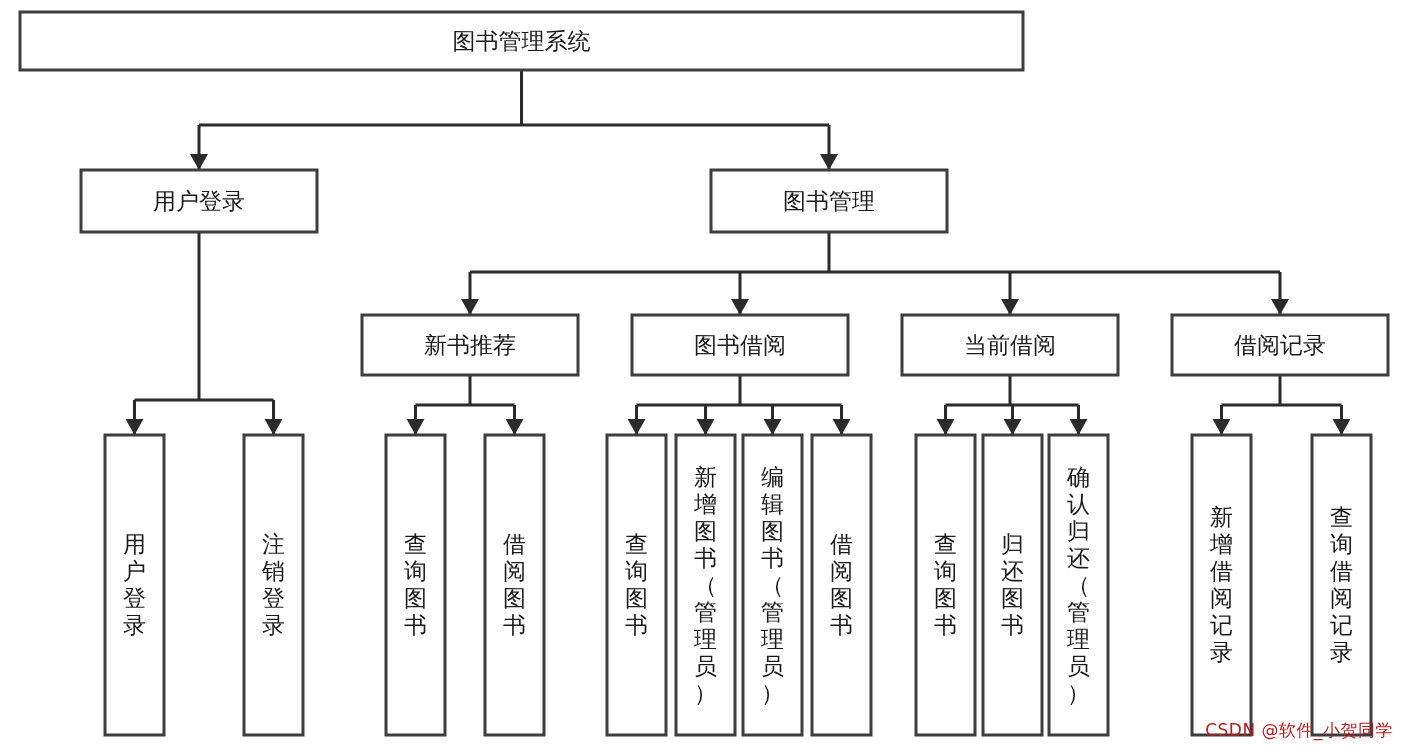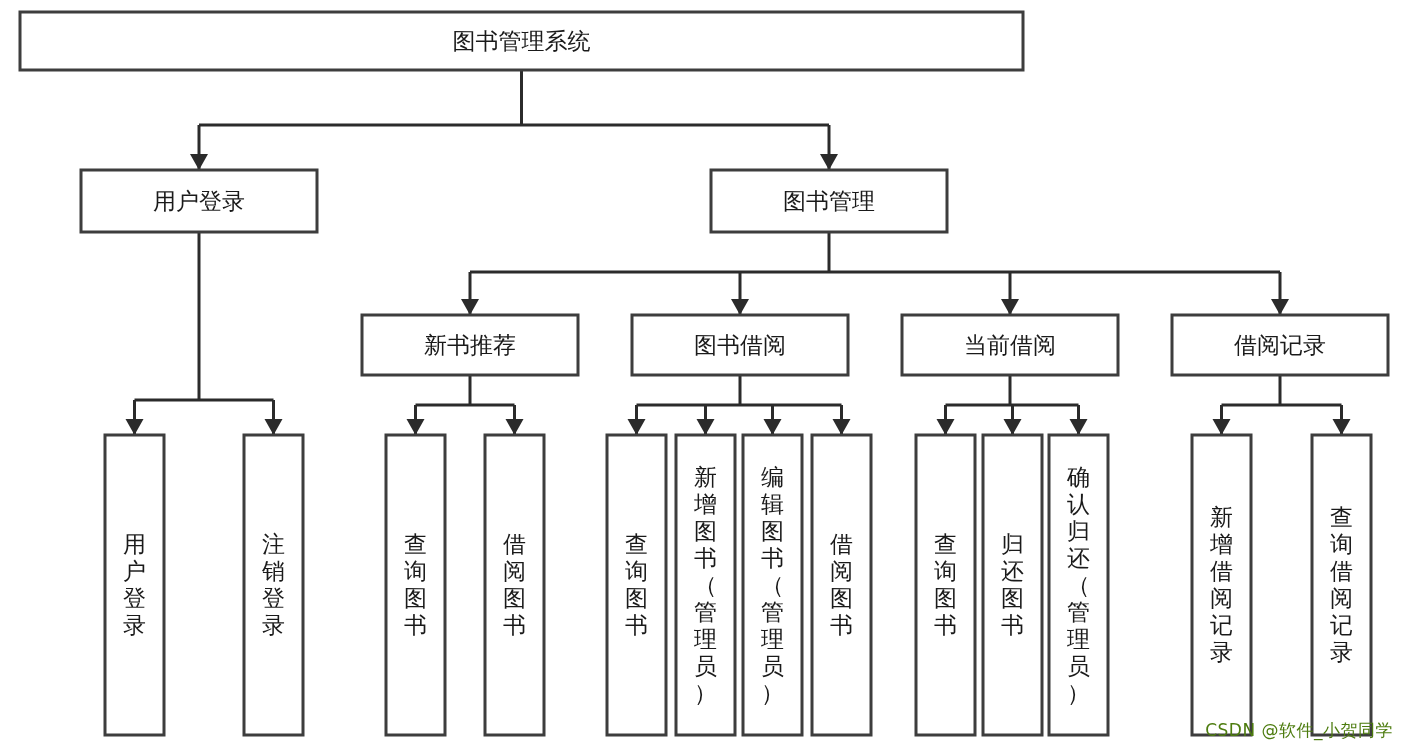--- a/index.html
+++ b/index.html
@@ -49,21 +49,21 @@
     fill: none;
   }
   .arrow-head {
     fill: #2b2b2b;
     stroke: none;
   }
   .watermark-text {
     position: absolute;
     right: 12px;
     bottom: 5px;
-    color: #4d7c0f;
+    color: #b91c1c;
     font-size: 17px;
     font-family: "DejaVu Sans", "Liberation Sans", sans-serif;
     white-space: nowrap;
     letter-spacing: 0.5px;
     pointer-events: none;
   }
 </style>
 </head>
 <body>
 

